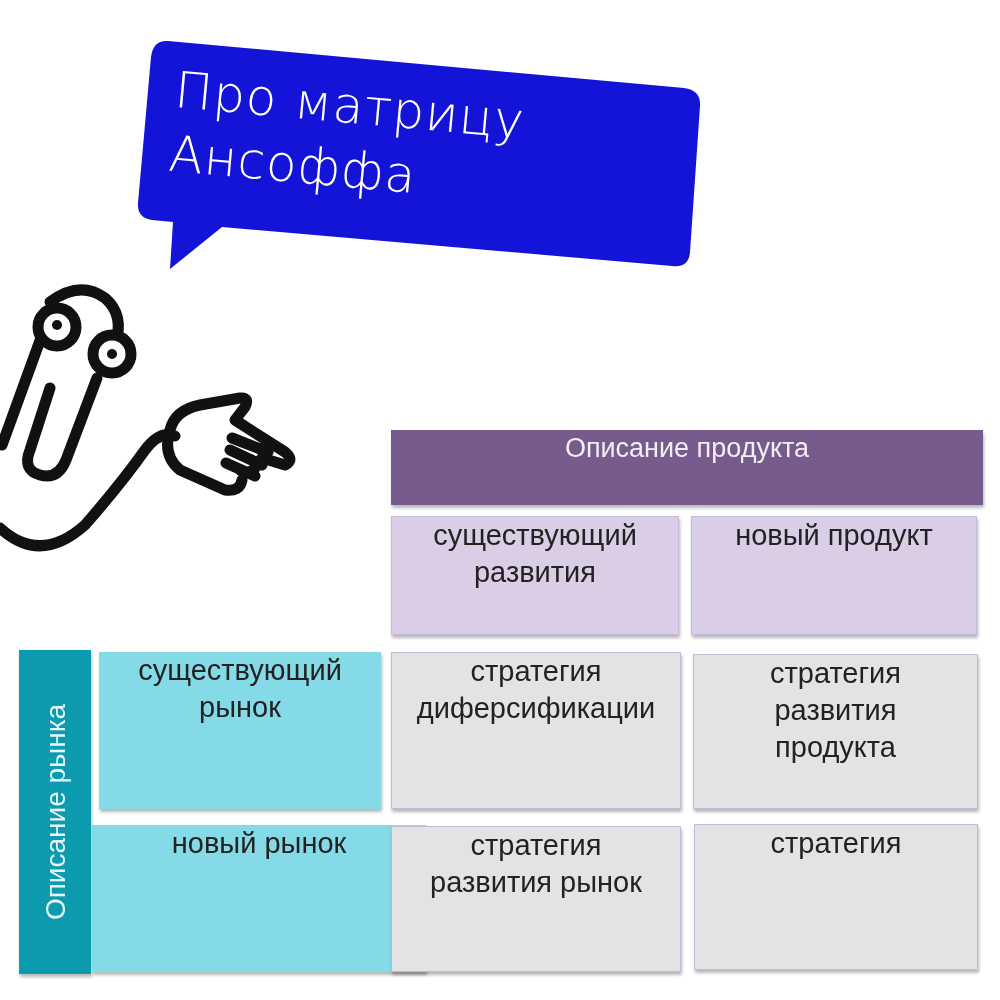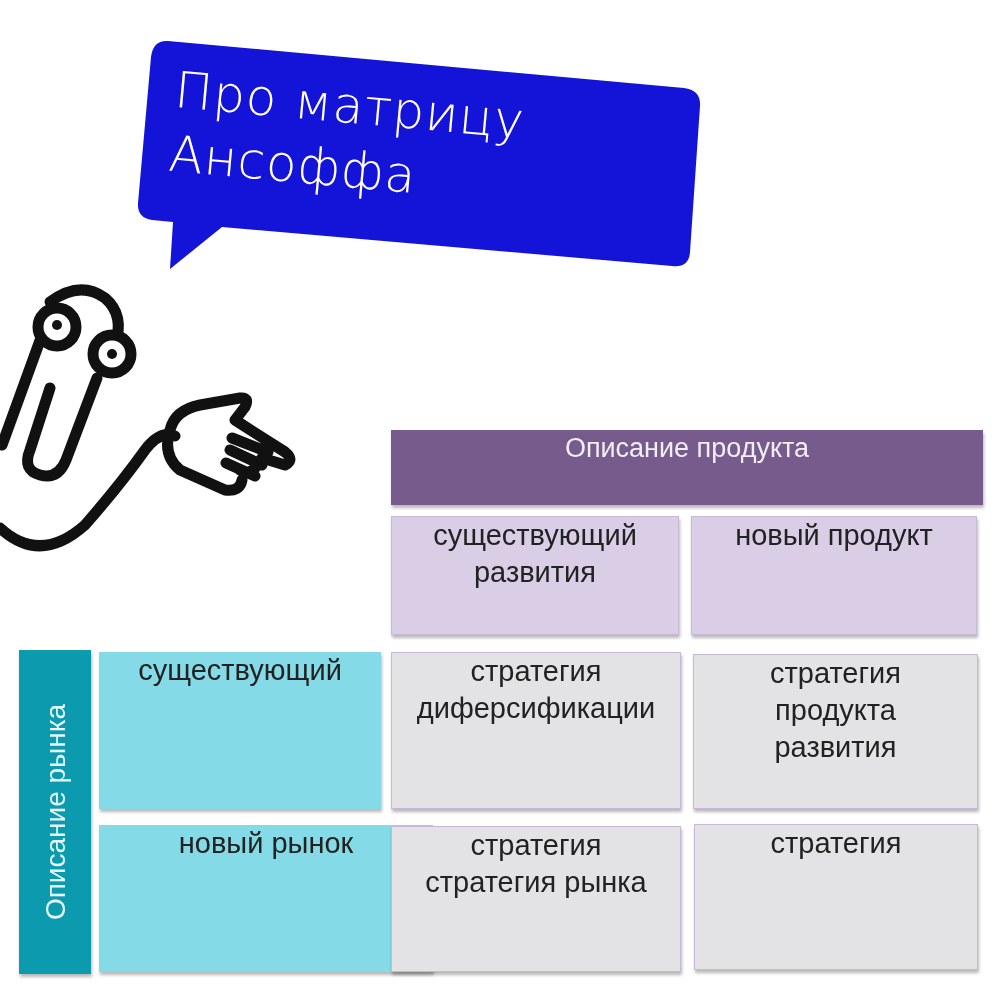--- a/index.html
+++ b/index.html
@@ -85,42 +85,43 @@
   <div>новый продукт</div>
 </div>
 
 <div class="cell teal" style="left:19px; top:650px; width:72px; height:324px; display:block;">
   <span class="vlabel">Описание рынка</span>
 </div>
 
 <div class="cell cyan" style="left:99px; top:652px; width:282px; height:157px;">
   <div>
     <div>существующий</div>
+    <div>рынок</div>
   </div>
 </div>
-<div class="cell cyan" style="left:99px; top:825px; width:334px; height:147px;">
+<div class="cell cyan" style="left:92px; top:825px; width:334px; height:147px;">
   <div>новый рынок</div>
 </div>
 
 <div class="cell gray" style="left:391px; top:652px; width:290px; height:157px;">
   <div>
     <div>стратегия</div>
     <div>диферсификации</div>
   </div>
 </div>
 <div class="cell gray" style="left:693px; top:654px; width:285px; height:155px;">
   <div>
     <div>стратегия</div>
+    <div>развития</div>
     <div>продукта</div>
-    <div>развития</div>
   </div>
 </div>
 <div class="cell gray" style="left:391px; top:826px; width:290px; height:146px;">
   <div>
     <div>стратегия</div>
-    <div>стратегия рынка</div>
+    <div>развития рынок</div>
   </div>
 </div>
 <div class="cell gray" style="left:694px; top:824px; width:284px; height:146px;">
   <div>
     <div>стратегия</div>
   </div>
 </div>
 
 </body></html>

